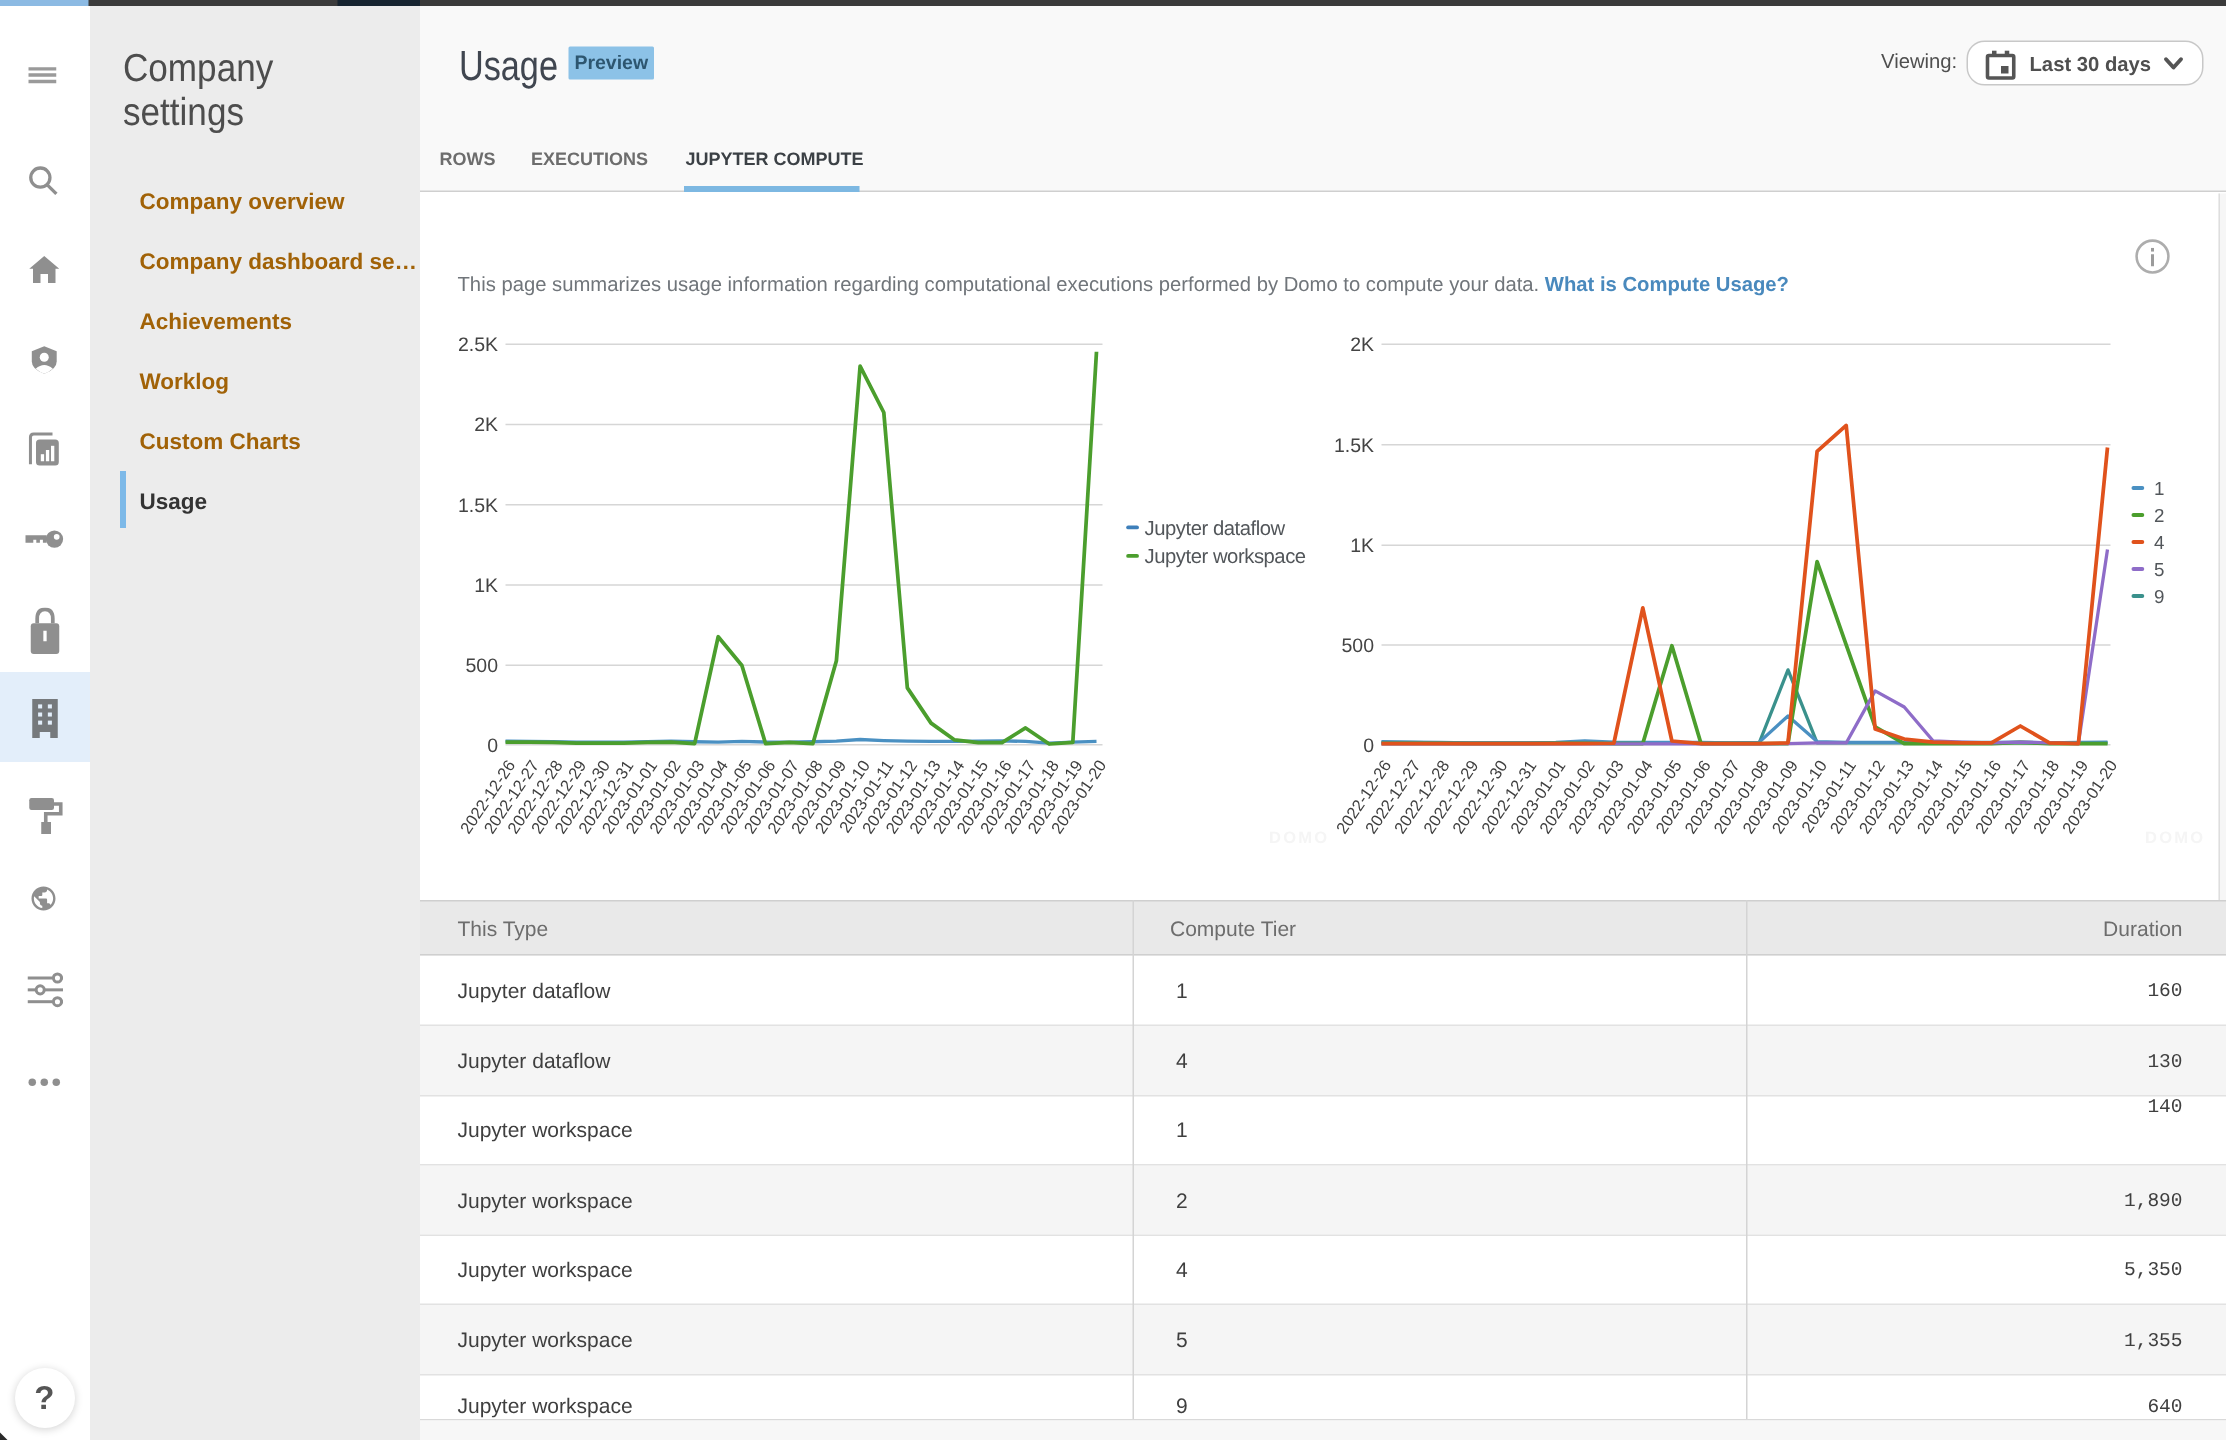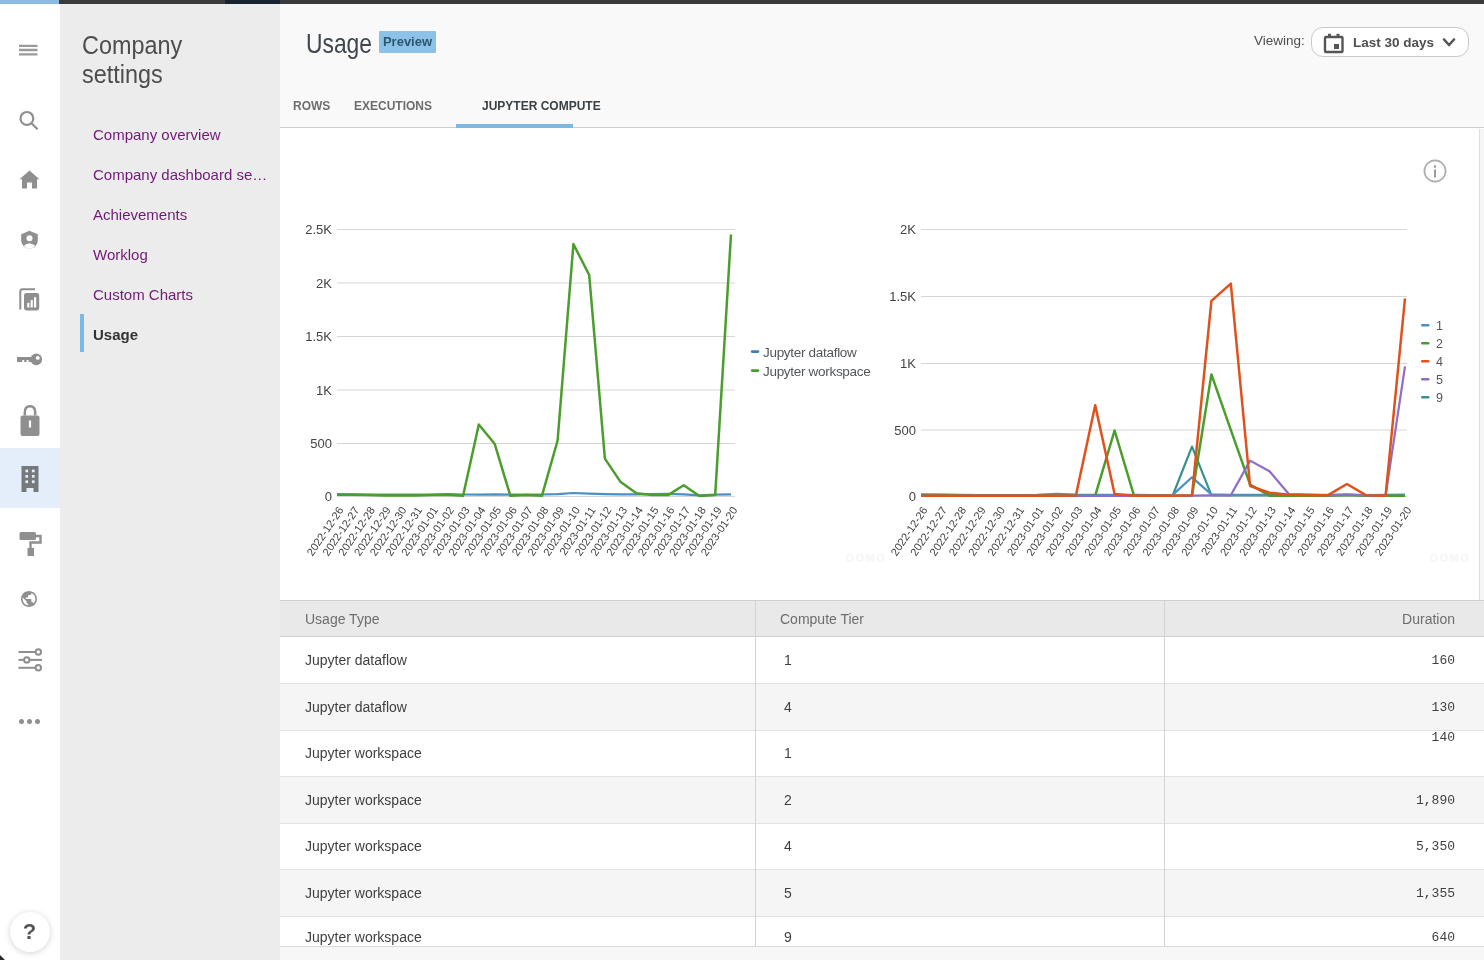--- a/index.html
+++ b/index.html
@@ -23,35 +23,35 @@
     background:#fff; box-shadow:0 1px 6px rgba(0,0,0,0.18); color:#555; font-size:22px; font-weight:bold;
     text-align:center; line-height:40px; }
   #wedge { position:absolute; left:0px; top:951px; width:0; height:0;
     border-left:5px solid #2a2a2a; border-top:5px solid transparent; }
 
   
   #subnav { left:60px; top:4px; width:220px; height:956px; background:#ececec; }
   #subnav h2 { position:absolute; left:22px; top:27px; width:190px;
     font-size:26px; line-height:29px; font-weight:400; color:#4d4d4d;
     transform:scaleX(0.9); transform-origin:0 0; }
-  .navitem { position:absolute; left:33px; font-size:15px; color:#701a75; }
+  .navitem { position:absolute; left:33px; font-size:15px; color:#a16207;font-weight:bold; }
   #activebar { position:absolute; left:20px; top:310px; width:4px; height:38px; background:#7db9e8; }
 
   
   #mainhead { left:280px; top:4px; width:1204px; height:124px; background:#f9f9f9; border-bottom:1px solid #cfcfcf; }
   #title { position:absolute; left:26px; top:24px; font-size:28px; font-weight:400; color:#404650;
     transform:scaleX(0.815); transform-origin:0 0; }
   #badge { position:absolute; left:99px; top:27px; width:57px; height:22px; background:#8cc2e7; border-radius:1px;
     color:#2d5670; font-size:13px; font-weight:bold; text-align:center; line-height:22px; }
   #viewing { position:absolute; left:974px; top:29px; font-size:13.5px; color:#4f4f4f; }
   #dropdown { position:absolute; left:1031px; top:23px; width:158px; height:30px; border:1px solid #c8c8c8;
     border-radius:12px; background:#fff; }
   #droptext { position:absolute; left:41px; top:7px; font-size:13.5px; font-weight:600; color:#4f4f4f; }
   .tab { position:absolute; top:95px; font-size:12px; font-weight:bold; letter-spacing:0; color:#6d6d6d; }
-  .tab.active { color:#3b4045;margin-left:25px; }
+  .tab.active { color:#3b4045; }
   #tabline { position:absolute; left:176px; top:120px; width:117px; height:4px; background:#7db8e2; }
 
   
   #sumtitle { left:305px; top:151px; font-size:20px; font-weight:bold; color:#3d4248; }
   #sumdesc { left:305px; top:182px; font-size:13.5px; color:#70757a; }
   #sumdesc a { color:#4989bd; font-weight:bold; text-decoration:none; }
   #infoicon { left:1423px; top:159px; }
 
   
   .tcell { position:absolute; font-size:14px; color:#3f3f3f; }
@@ -191,20 +191,21 @@
       </svg>
     </div>
     <div class="tab" style="left:13px">ROWS</div>
     <div class="tab" style="left:74px">EXECUTIONS</div>
     <div class="tab active" style="left:177px">JUPYTER COMPUTE</div>
     <div id="tabline"></div>
   </div>
 
   <div class="abs" style="left:1479px; top:129px; width:5px; height:471px; background:#f6f6f6; border-left:1px solid #dedede;"></div>
 
+  <div id="sumdesc" class="abs">This page summarizes usage information regarding computational executions performed by Domo to compute your data. <a>What is Compute Usage?</a></div>
   <svg id="infoicon" class="abs" width="26" height="26" viewBox="0 0 26 26">
     <circle cx="12" cy="12" r="10.6" fill="none" stroke="#adadad" stroke-width="1.7"></circle>
     <rect x="11" y="10.5" width="2" height="8" fill="#9b9b9b"></rect>
     <rect x="11" y="6.3" width="2" height="2.4" fill="#9b9b9b"></rect>
   </svg>
 
   <svg class="abs" style="left:280px; top:215px" width="614" height="378" id="chartL">
       <line x1="57" y1="14.5" x2="455" y2="14.5" stroke="#d6d6d6" stroke-width="1"></line>
       <text x="52" y="19" text-anchor="end" font-size="13" fill="#444">2.5K</text>
       <line x1="57" y1="68" x2="455" y2="68" stroke="#d6d6d6" stroke-width="1"></line>
@@ -315,21 +316,21 @@
   <div class="rowline" style="top:729.5px"></div>
   <div class="rowline" style="top:776px"></div>
   <div class="rowline" style="top:822.5px"></div>
   <div class="rowline" style="top:869px"></div>
   <div class="rowline" style="top:915.5px"></div>
   <div class="colsep" style="left:755px"></div>
   <div class="colsep" style="left:1164px"></div>
   <div id="tblbottom"></div>
   <div id="footstrip"></div>
 
-  <div class="thead" style="left:305px; top:611px">Usage Type</div>
+  <div class="thead" style="left:305px; top:611px">This Type</div>
   <div class="thead" style="left:780px; top:611px">Compute Tier</div>
   <div class="thead" style="right:29px; top:611px">Duration</div>
 
   <div class="tcell" style="left:305px; top:652px">Jupyter dataflow</div>
   <div class="tcell" style="left:784px; top:652px">1</div>
   <div class="tcell mono" style="right:29px; top:653px">160</div>
 
   <div class="tcell" style="left:305px; top:698.5px">Jupyter dataflow</div>
   <div class="tcell" style="left:784px; top:698.5px">4</div>
   <div class="tcell mono" style="right:29px; top:699.5px">130</div>

